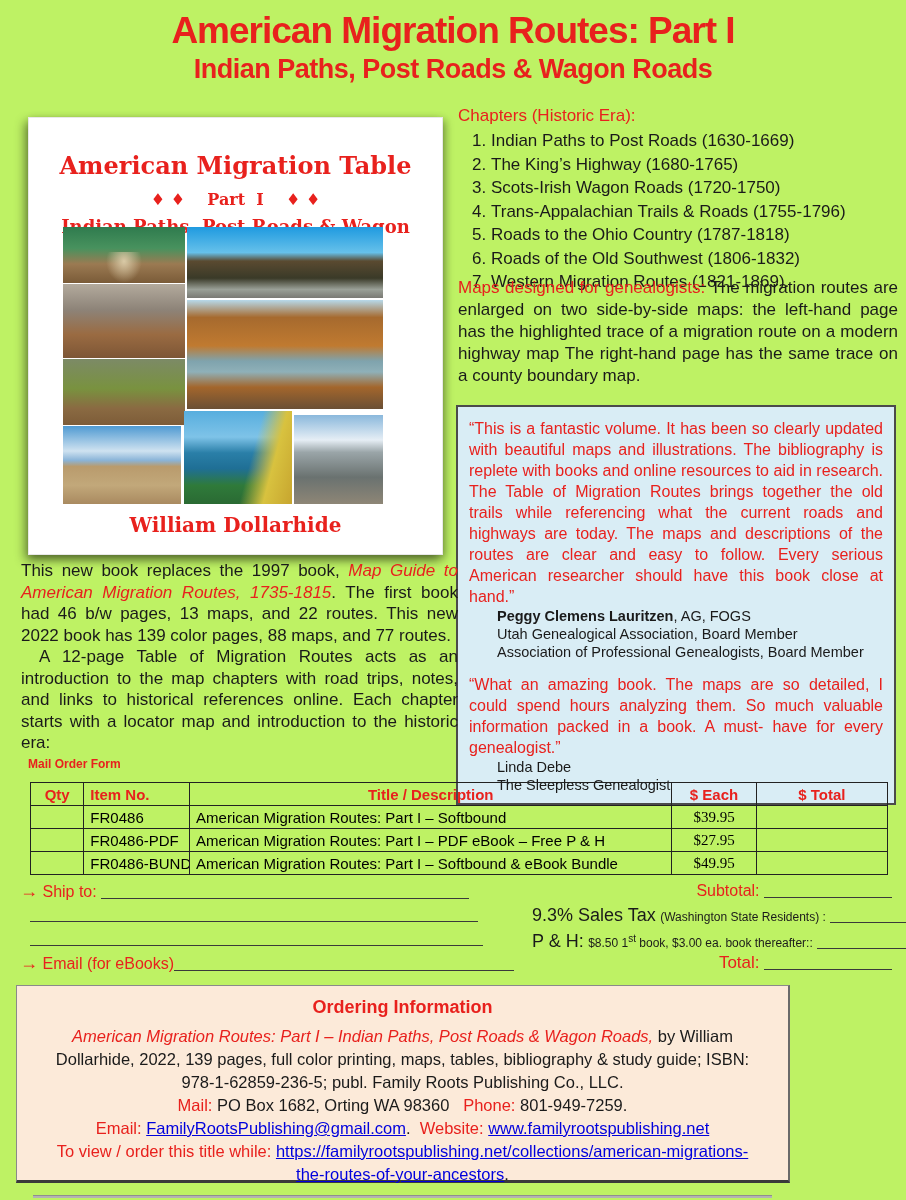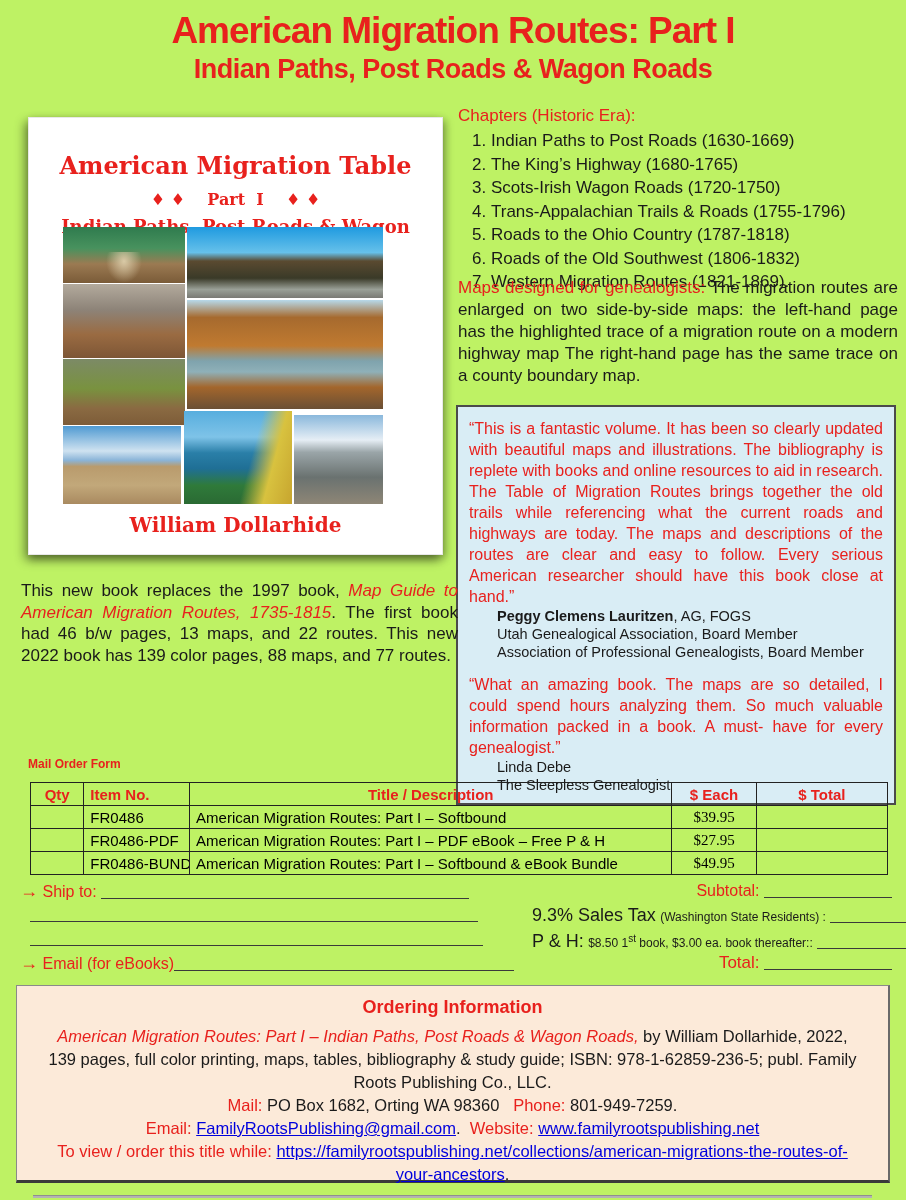--- a/index.html
+++ b/index.html
@@ -78,21 +78,21 @@
   .quote-box {
     position:absolute; left:456px; top:405px; width:440px;
     background:#d9edf5; border:2px solid #4b4b4b; padding:11px 11px 9px 11px;
   }
   .quote-text { font-size:16px; line-height:21px; color:#e8211d; text-align:justify; }
   .quote-attr { margin-left:28px; font-size:14.5px; line-height:18px; color:#1a1a1a; }
   .quote-attr .nm { font-weight:bold; }
   .quote-gap { height:13px; }
 
   
-  .intro { position:absolute; left:21px; top:580px; width:437px;
+  .intro { position:absolute; left:21px; top:560px; width:437px;
     font-size:17px; line-height:21.5px; color:#1a1a1a; text-align:justify; }
   .intro .p2 { text-indent:18px; }
   .red-italic { color:#e8211d; font-style:italic; }
 
   
   .order-heading { position:absolute; left:28px; top:757px;
     font-size:12px; font-weight:bold; color:#e8211d; }
   table.order { position:absolute; left:30px; top:782px; width:858px;
     border-collapse:collapse; table-layout:fixed; }
   table.order th, table.order td { border:1.5px solid #222; height:23px; padding:0 6px;
@@ -110,21 +110,21 @@
   .s-line { height:24px; line-height:22px; white-space:nowrap; }
   .arrow { color:#e8211d; font-weight:bold; font-size:18px; }
   .s-label { color:#e8211d; font-size:16px; }
   .blank { display:inline-block; border-bottom:1.4px solid #3a3a3a; height:15px; vertical-align:-2px; }
   .small-note { font-size:12px; color:#1a1a1a; }
   .mid-note { font-size:18px; color:#1a1a1a; }
   .total-label { font-size:17px; }
 
   
   .order-box {
-    position:absolute; left:16px; top:985px; width:874px; height:198px;
+    position:absolute; left:16px; top:985px; width:774px; height:198px;
     background:#fcead9; border:1px solid #8a8a8a; border-bottom:3px solid #3a3a3a;
     border-right:2px solid #6a6a6a; padding:11px 26px 0 26px; text-align:center;
   }
   .ob-heading { font-size:18px; font-weight:bold; color:#1558b0; color:#e8211d; margin-bottom:7px; }
   .ob-line { font-size:16.5px; line-height:23px; color:#1a1a1a; }
   .ob-divider { height:3px; background:#b3b3b3; border-top:1px solid #8f8f8f; margin:9px -10px 8px -10px; }
 </style>
 </head>
 <body>
 
@@ -171,20 +171,21 @@
     <div class="quote-attr">Utah Genealogical Association, Board Member</div>
     <div class="quote-attr">Association of Professional Genealogists, Board Member</div>
     <div class="quote-gap"></div>
     <div class="quote-text">“What an amazing book. The maps are so detailed, I could spend hours analyzing them. So much valuable information packed in a book. A must- have for every genealogist.”</div>
     <div class="quote-attr nm">Linda Debe</div>
     <div class="quote-attr">The Sleepless Genealogist</div>
   </div>
 
   <div class="intro">
     <div class="p1"><span>This new book replaces the 1997 book, </span><span class="red-italic">Map Guide to American Migration Routes, 1735-1815</span><span>. The first book had 46 b/w pages, 13 maps, and 22 routes. This new 2022 book has 139 color pages, 88 maps, and 77 routes.</span></div>
+    <div class="p2">A 12-page Table of Migration Routes acts as an introduction to the map chapters with road trips, notes, and links to historical references online.   Each chapter starts with a locator map and introduction to the historic era:</div>
   </div>
 
   <div class="order-heading">Mail Order Form</div>
   <table class="order">
     <tbody>
         <tr>
       <th style="width:52px">Qty</th>
       <th class="th-item" style="width:103px">Item No.</th>
       <th style="width:470px">Title / Description</th>
       <th style="width:82px">$ Each</th>

